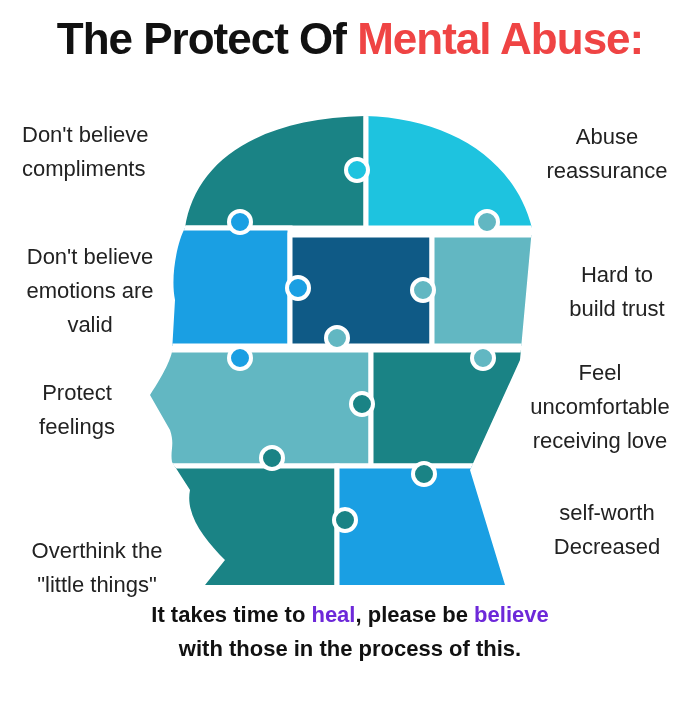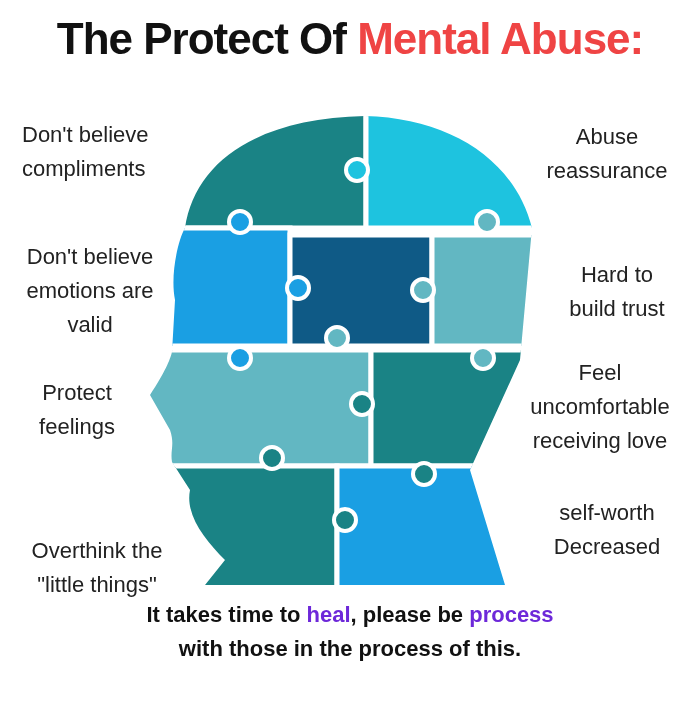--- a/index.html
+++ b/index.html
@@ -86,15 +86,15 @@
   <div>Feel</div>
   <div>uncomfortable</div>
   <div>receiving love</div>
 </div>
 <div class="lbl right" style="left:532px; top:496px; width:150px;">
   <div>self-worth</div>
   <div>Decreased</div>
 </div>
 
 <div class="footer">
-  <div><span>It takes time to </span><span class="accent">heal</span><span>, please be </span><span class="accent">process</span></div>
+  <div><span>It takes time to </span><span class="accent">heal</span><span>, please be </span><span class="accent">believe</span></div>
   <div>with those in the process of this.</div>
 </div>
 
 </body></html>

